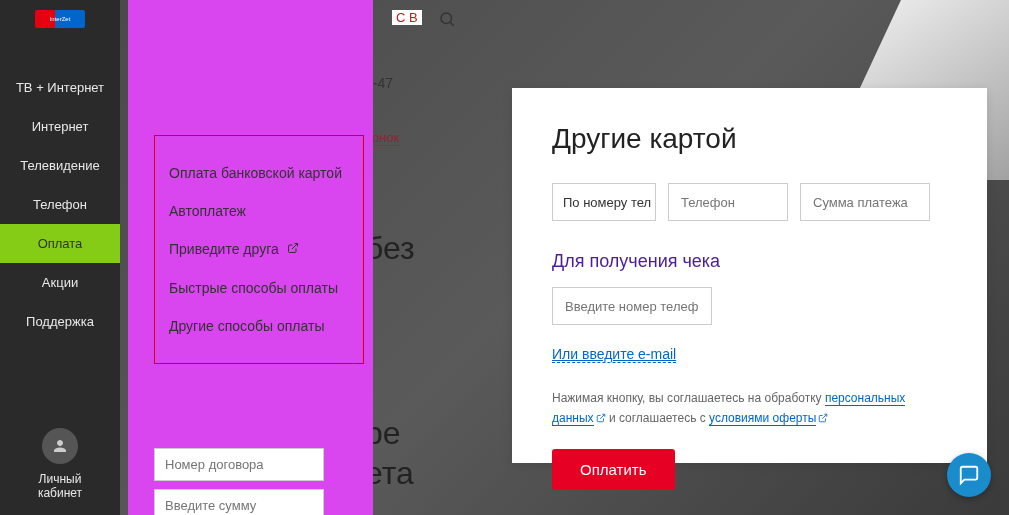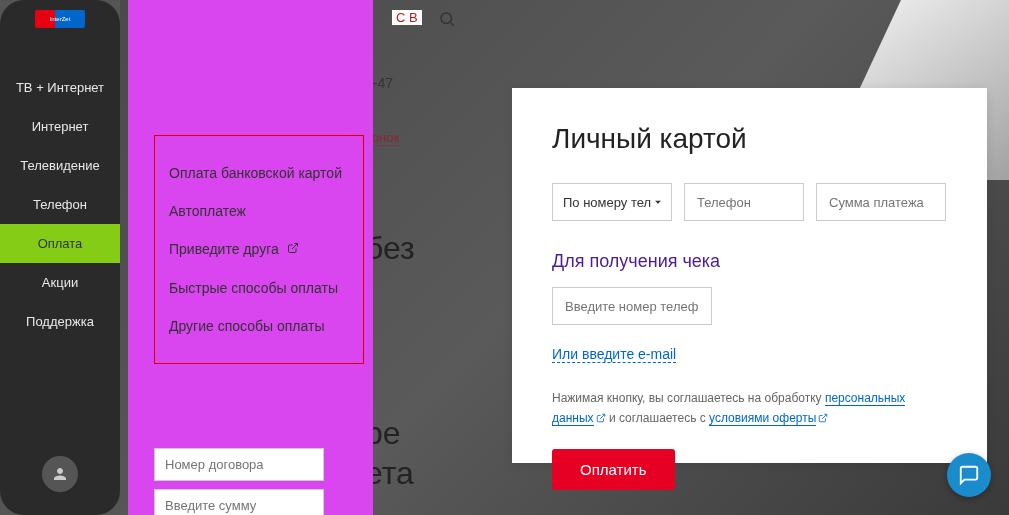--- a/index.html
+++ b/index.html
@@ -1,18 +1,18 @@
 <!DOCTYPE html>
 <html><head>
   <meta charset="utf-8">
   <style>
     * { margin: 0; padding: 0; box-sizing: border-box; }
     body { font-family: Arial, sans-serif; width: 1009px; height: 515px; overflow: hidden; position: relative; background: #555; }
     
-    .sidebar { position: absolute; left: 0; top: 0; width: 120px; height: 515px; background: #2a2a2a; color: #fff; display: flex; flex-direction: column; border-radius: 24px; }
+    .sidebar { position: absolute; left: 0; top: 0; width: 120px; height: 515px; background: #2a2a2a; color: #fff; display: flex; flex-direction: column; }
     .logo { padding: 10px; display: flex; justify-content: center; }
     .logo-img { width: 50px; height: 18px; background: linear-gradient(to right, #e60012 40%, #0066cc 40%); border-radius: 2px; display: flex; align-items: center; justify-content: center; font-size: 6px; color: #fff; }
     .nav-items { margin-top: 30px; }
     .nav-item { padding: 12px 10px; text-align: center; font-size: 13px; cursor: pointer; color: #e8e8e8; }
     .nav-item.active { background: #84cc16; color: #333; }
     .account-section { margin-top: auto; padding: 15px; text-align: center; }
     .account-icon { width: 36px; height: 36px; background: #555; border-radius: 50%; margin: 0 auto 8px; display: flex; align-items: center; justify-content: center; }
     .account-label { font-size: 12px; color: #e8e8e8; }
     
     .submenu { position: absolute; left: 128px; top: 0; width: 245px; height: 515px; background: #d946ef; z-index: 10; }
@@ -26,28 +26,28 @@
     .main-bg { position: absolute; left: 120px; top: 0; width: 889px; height: 515px; background: linear-gradient(135deg, #4a4a4a 0%, #5a5a5a 50%, #3a3a3a 100%); z-index: 1; }
     .main-bg::before { content: ''; position: absolute; top: 0; right: 0; width: 200px; height: 180px; background: linear-gradient(135deg, #e8e8e8, #a0a0a0); transform: skewX(-25deg) translateX(50px); }
     .top-text-frag { position: absolute; left: 365px; top: 8px; font-size: 13px; color: #b91c1c; z-index: 5; }
     .search-icon { cursor: pointer; z-index: 6; position: absolute; left: 438px; top: 10px; }
     
     .middle-frag { position: absolute; left: 365px; top: 50px; width: 80px; z-index: 5; }
     
     .payment-card { position: absolute; left: 512px; top: 88px; width: 475px; height: 375px; background: #fff; z-index: 8; padding: 35px 40px; box-shadow: 0 2px 10px rgba(0,0,0,0.1); }
     .card-title { font-size: 28px; color: #222; font-weight: normal; margin-bottom: 28px; }
     .input-row { display: flex; gap: 12px; margin-bottom: 30px; }
-    .select-wrap { width: 120px; height: 38px; border: 1px solid #ccc; display: flex; align-items: center; padding: 0 10px; font-size: 13px; color: #333; cursor: pointer; white-space: nowrap; overflow: hidden; }
+    .select-wrap { width: 104px; height: 38px; border: 1px solid #ccc; display: flex; align-items: center; padding: 0 10px; font-size: 13px; color: #333; cursor: pointer; white-space: nowrap; overflow: hidden; }
     .select-wrap svg { margin-left: auto; flex-shrink: 0; }
     .text-input { height: 38px; border: 1px solid #ccc; padding: 0 12px; font-size: 13px; color: #888; }
     .input-phone { width: 120px; }
     .input-amount { width: 130px; }
     .check-title { font-size: 18px; color: #4c1d95; margin-bottom: 15px; font-weight: normal; }
     .check-input { width: 160px; height: 38px; border: 1px solid #ccc; padding: 0 12px; font-size: 13px; color: #888; margin-bottom: 20px; }
-    .email-link { font-size: 14px; color: #0066cc; border-bottom: 1px dashed #0066cc; cursor: pointer; display: inline-block; margin-bottom: 25px; }
+    .email-link { font-size: 14px; color: #0066cc; border-bottom: 1px dashed #0066cc; cursor: pointer; display: inline-block; margin-bottom: 25px; text-decoration: underline; }
     .bottom-row { display: flex; justify-content: space-between; align-items: flex-start; gap: 20px; flex-direction: column; }
     .agreement { font-size: 12px; color: #666; line-height: 1.7; flex: 1; }
     .agreement a { color: #0066cc; text-decoration: none; border-bottom: 1px solid #0066cc; }
     .pay-button { background: #e60023; color: #fff; border: none; padding: 12px 28px; font-size: 15px; cursor: pointer; border-radius: 3px; }
     
     .chat-button { position: absolute; right: 18px; bottom: 18px; width: 44px; height: 44px; background: #1a8ccc; border-radius: 50%; display: flex; align-items: center; justify-content: center; cursor: pointer; z-index: 20; box-shadow: 0 2px 6px rgba(0,0,0,0.3); }
     
     .link-icon { display: inline-block; vertical-align: middle; margin-left: 2px; }
   </style>
 </head>
@@ -67,20 +67,21 @@
     <div class="nav-item active">Оплата</div>
     <div class="nav-item">Акции</div>
     <div class="nav-item">Поддержка</div>
   </div>
   <div class="account-section">
     <div class="account-icon">
       <svg width="18" height="18" viewBox="0 0 24 24" fill="#ccc">
           <path d="M12 12c2.21 0 4-1.79 4-4s-1.79-4-4-4-4 1.79-4 4 1.79 4 4 4zm0 2c-2.67 0-8 1.34-8 4v2h16v-2c0-2.66-5.33-4-8-4z"></path>
         </svg>
     </div>
+    <div class="account-label">Личный кабинет</div>
   </div>
 </div>
 
 <div class="submenu">
   <div class="submenu-box">
     <div class="submenu-item">Оплата банковской картой</div>
     <div class="submenu-item">Автоплатеж</div>
     <div class="submenu-item">
       <span>Приведите друга</span>
       <span class="external-icon">
@@ -108,21 +109,21 @@
 
 <div class="middle-frag">
   <div style="position:absolute;top:25px;font-size:14px;color:#333">4-47</div>
   <div style="position:absolute;top:80px;font-size:13px;color:#8b2635;border-bottom:1px dotted #8b2635">вонок</div>
   <div style="position:absolute;top:180px;font-size:32px;color:#222">без</div>
   <div style="position:absolute;top:365px;font-size:32px;color:#222">ре</div>
   <div style="position:absolute;top:405px;font-size:32px;color:#222">ета</div>
 </div>
 
 <div class="payment-card">
-  <h1 class="card-title">Личный картой</h1>
+  <h1 class="card-title">Другие картой</h1>
   <div class="input-row">
     <div class="select-wrap">
       <span>По номеру тел</span>
       <svg width="14" height="14" viewBox="0 0 24 24" fill="#333">
           <path d="M7 10l5 5 5-5z"></path>
         </svg>
     </div>
     <input class="text-input input-phone" placeholder="Телефон" style="">
     <input class="text-input input-amount" placeholder="Сумма платежа" style="">
   </div>

